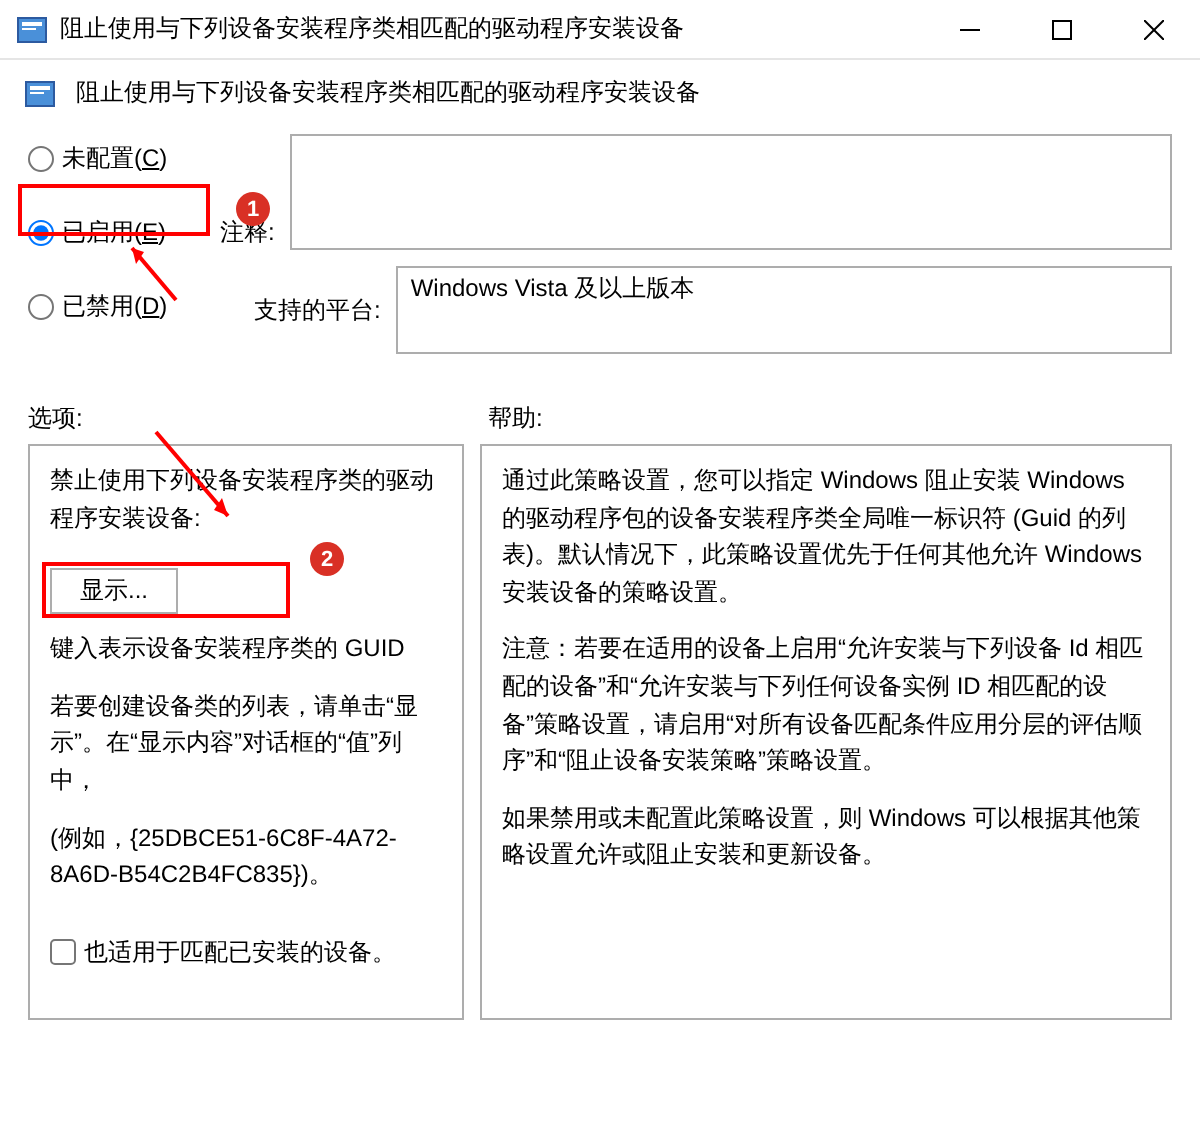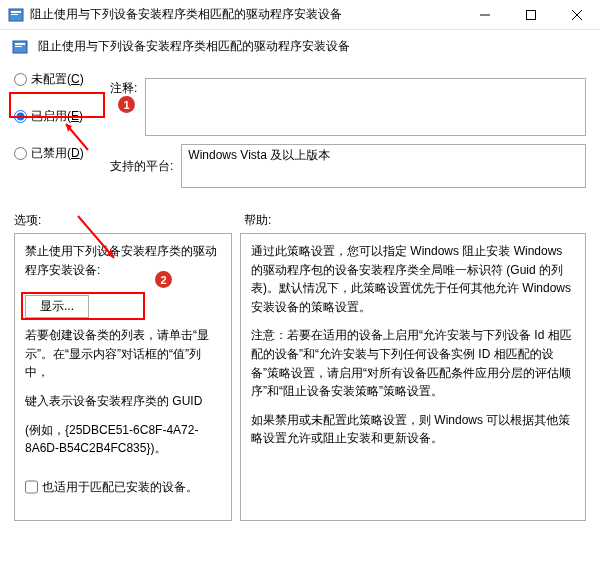--- a/index.html
+++ b/index.html
@@ -13,24 +13,24 @@
 .header-row { display: flex; align-items: center; padding: 8px 14px 8px 12px; gap: 10px; }
 .header-icon { width: 16px; height: 16px; }
 .header-text { flex: 1; font-size: 12px; }
 .nav-btn { background: #fff; border: 1px solid #adadad; padding: 2px 10px; font-size: 12px; font-family: inherit; cursor: default; margin-left: 4px; }
 .config-area { display: flex; padding: 4px 14px 0 14px; position: relative; }
 .radio-col { width: 96px; display: flex; flex-direction: column; gap: 20px; padding-top: 4px; position: relative; }
 .radio-item { display: flex; align-items: center; gap: 4px; position: relative; }
 .radio-item input { margin: 0; }
 .radio-item label { font-size: 12px; cursor: default; }
 .comment-col { flex: 1; display: flex; flex-direction: column; gap: 6px; }
-.comment-row { display: flex; align-items: flex-start; gap: 8px; margin-top: 11px; }
+.comment-row { display: flex; align-items: flex-end; gap: 8px; }
 .comment-label { padding-top: 2px; }
 .comment-box { flex: 1; height: 58px; border: 1px solid #adadad; background: #fff; padding: 2px 4px; font-size: 12px; font-family: inherit; resize: none; }
-.platform-row { display: flex; align-items: center; gap: 8px; margin-top: 2px; }
+.platform-row { display: flex; align-items: center; gap: 8px; margin-top: 2px; margin-left: 17px; }
 .platform-label { min-width: 56px; }
 .platform-box { flex: 1; height: 44px; border: 1px solid #adadad; background: #fff; padding: 2px 6px; display: flex; align-items: flex-start; }
 .redbox1 { position: absolute; left: 9px; top: 92px; width: 96px; height: 26px; border: 2px solid #f00; pointer-events: none; }
 .marker { position: absolute; width: 17px; height: 17px; border-radius: 50%; background: #d93025; color: #fff; display: flex; align-items: center; justify-content: center; font-size: 11px; font-weight: bold; pointer-events: none; }
 .arrow { position: absolute; pointer-events: none; }
 .labels-row { display: flex; padding: 14px 14px 4px 14px; gap: 12px; }
 .labels-row .lbl { font-size: 12px; }
 .labels-row .lbl:first-child { width: 218px; }
 .panels { display: flex; padding: 0 14px 8px 14px; gap: 8px; height: 296px; }
 .panel { border: 1px solid #adadad; padding: 8px 10px; font-size: 12px; line-height: 1.55; overflow: auto; }
@@ -122,22 +122,22 @@
 
 <div class="labels-row">
   <span class="lbl">选项:</span>
   <span class="lbl">帮助:</span>
 </div>
 
 <div class="panels">
   <div class="panel panel-left">
     <p>禁止使用下列设备安装程序类的驱动程序安装设备:</p>
     <button class="show-btn">显示...</button>
+    <p>键入表示设备安装程序类的 GUID</p>
     <p>若要创建设备类的列表，请单击“显示”。在“显示内容”对话框的“值”列中，</p>
-    <p>键入表示设备安装程序类的 GUID</p>
     <p>(例如，{25DBCE51-6C8F-4A72-8A6D-B54C2B4FC835})。</p>
     <div class="checkbox-row">
       <input type="checkbox" style="">
       <label>也适用于匹配已安装的设备。</label>
     </div>
     <div class="redbox2"></div>
   </div>
   <div class="panel panel-right">
     <p>通过此策略设置，您可以指定 Windows 阻止安装 Windows 的驱动程序包的设备安装程序类全局唯一标识符 (Guid 的列表)。默认情况下，此策略设置优先于任何其他允许 Windows 安装设备的策略设置。</p>
     <p>注意：若要在适用的设备上启用“允许安装与下列设备 Id 相匹配的设备”和“允许安装与下列任何设备实例 ID 相匹配的设备”策略设置，请启用“对所有设备匹配条件应用分层的评估顺序”和“阻止设备安装策略”策略设置。</p>

